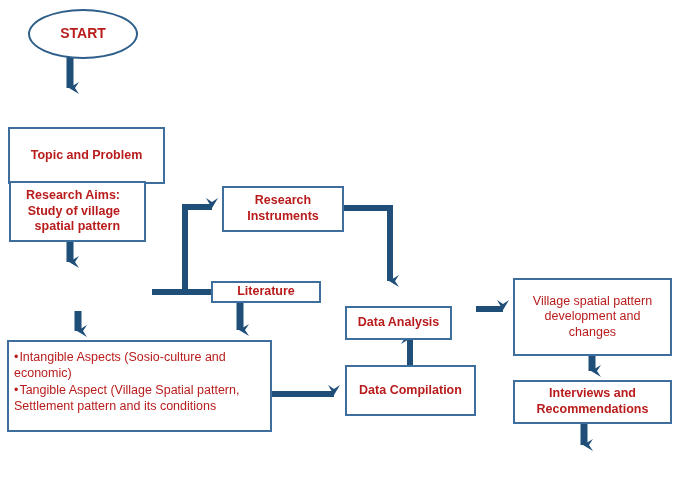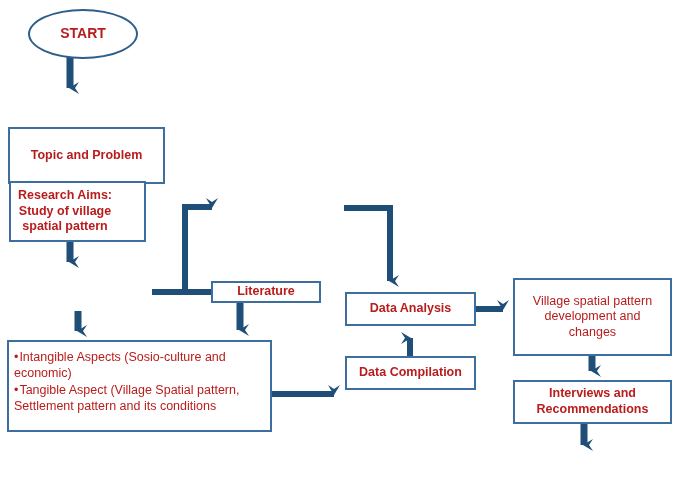--- a/index.html
+++ b/index.html
@@ -44,21 +44,21 @@
     border-radius: 50%;
   }
   .bold {
     font-weight: bold;
   }
   .txt {
     line-height: 1.25;
     white-space: pre-line;
   }
   .center-txt { text-align: center; }
-  .left-txt   { text-align: center; }
+  .left-txt   { text-align: right; margin-left: 8px; }
   .node.align-left {
     justify-content: flex-start;
     align-items: flex-start;
   }
   .bullets {
     list-style: none;
     margin: 0;
     padding: 0;
     line-height: 1.3;
     text-align: left;
@@ -148,37 +148,41 @@
     <span class="txt center-txt bold" style="font-size:12.5px;">Topic and Problem</span>
   </div>
 
   <div class="node box align-left" style="left:9px; top:181px; width:137px; height:61px; padding:5px 0 0 7px;">
     <span class="txt left-txt bold" style="font-size:12.5px;">Research Aims:
 Study of village
 spatial pattern</span>
   </div>
 
 
+  <div class="node box" style="left:222px; top:186px; width:122px; height:46px;">
+    <span class="txt center-txt bold" style="font-size:12.5px;">Research
+Instruments</span>
+  </div>
 
   <div class="node box align-left" style="left:7px; top:340px; width:265px; height:92px; padding:7px 5px 0 5px;">
     <ul class="bullets" style="font-size:12.5px;">
       <li>Intangible Aspects (Sosio-culture and economic)</li>
       <li>Tangible Aspect (Village Spatial pattern, Settlement pattern and its conditions</li>
     </ul>
   </div>
 
   <div class="node box" style="left:211px; top:281px; width:110px; height:22px;">
     <span class="txt center-txt bold" style="font-size:12.5px;">Literature</span>
   </div>
 
-  <div class="node box" style="left:345px; top:292px; width:131px; height:34px;">
+  <div class="node box" style="left:345px; top:306px; width:107px; height:34px;">
     <span class="txt center-txt bold" style="font-size:12.5px;">Data Analysis</span>
   </div>
 
-  <div class="node box" style="left:345px; top:356px; width:131px; height:34px;justify-content:center;">
+  <div class="node box" style="left:345px; top:365px; width:131px; height:51px;justify-content:center;">
     <span class="txt center-txt bold" style="font-size:12.5px;">Data Compilation</span>
   </div>
 
   <div class="node box" style="left:513px; top:278px; width:159px; height:78px;">
     <span class="txt center-txt" style="font-size:12.5px;">Village spatial pattern
 development and
 changes</span>
   </div>
 
   <div class="node box" style="left:513px; top:380px; width:159px; height:44px;">

